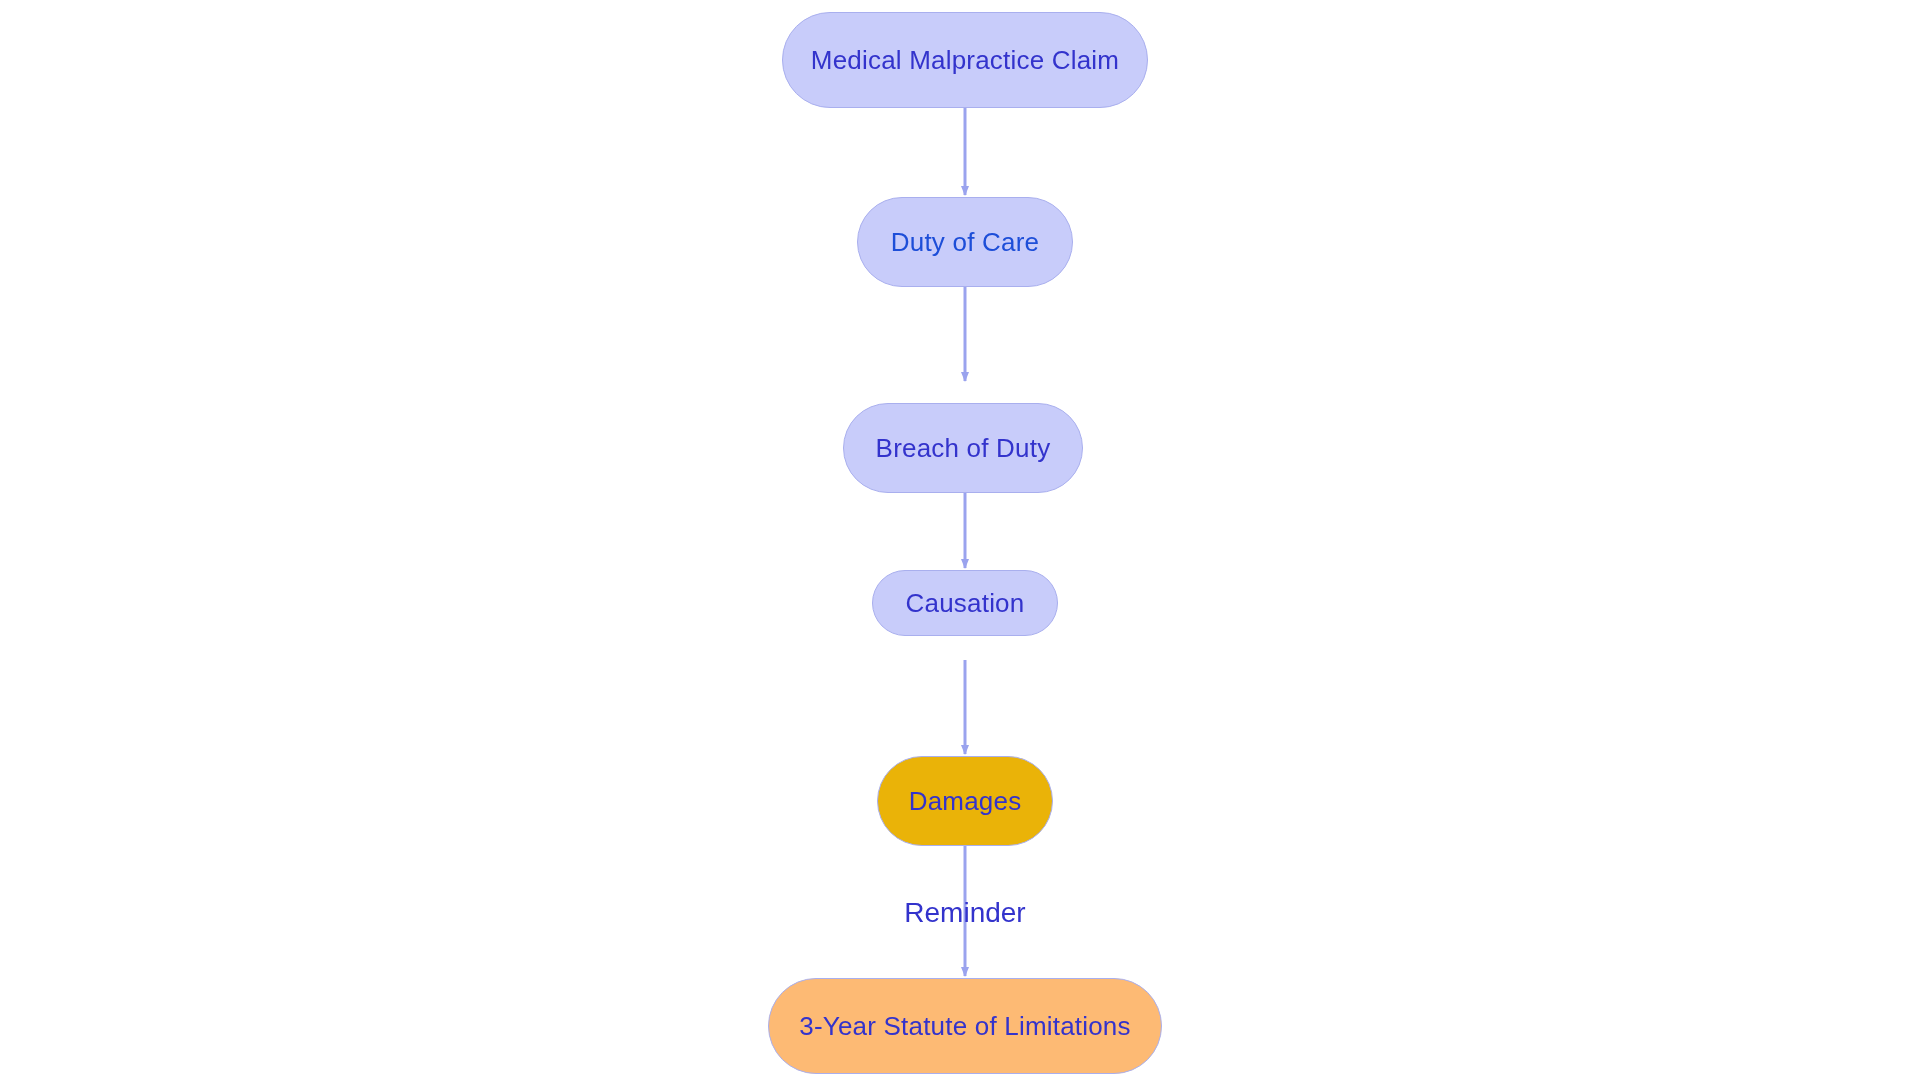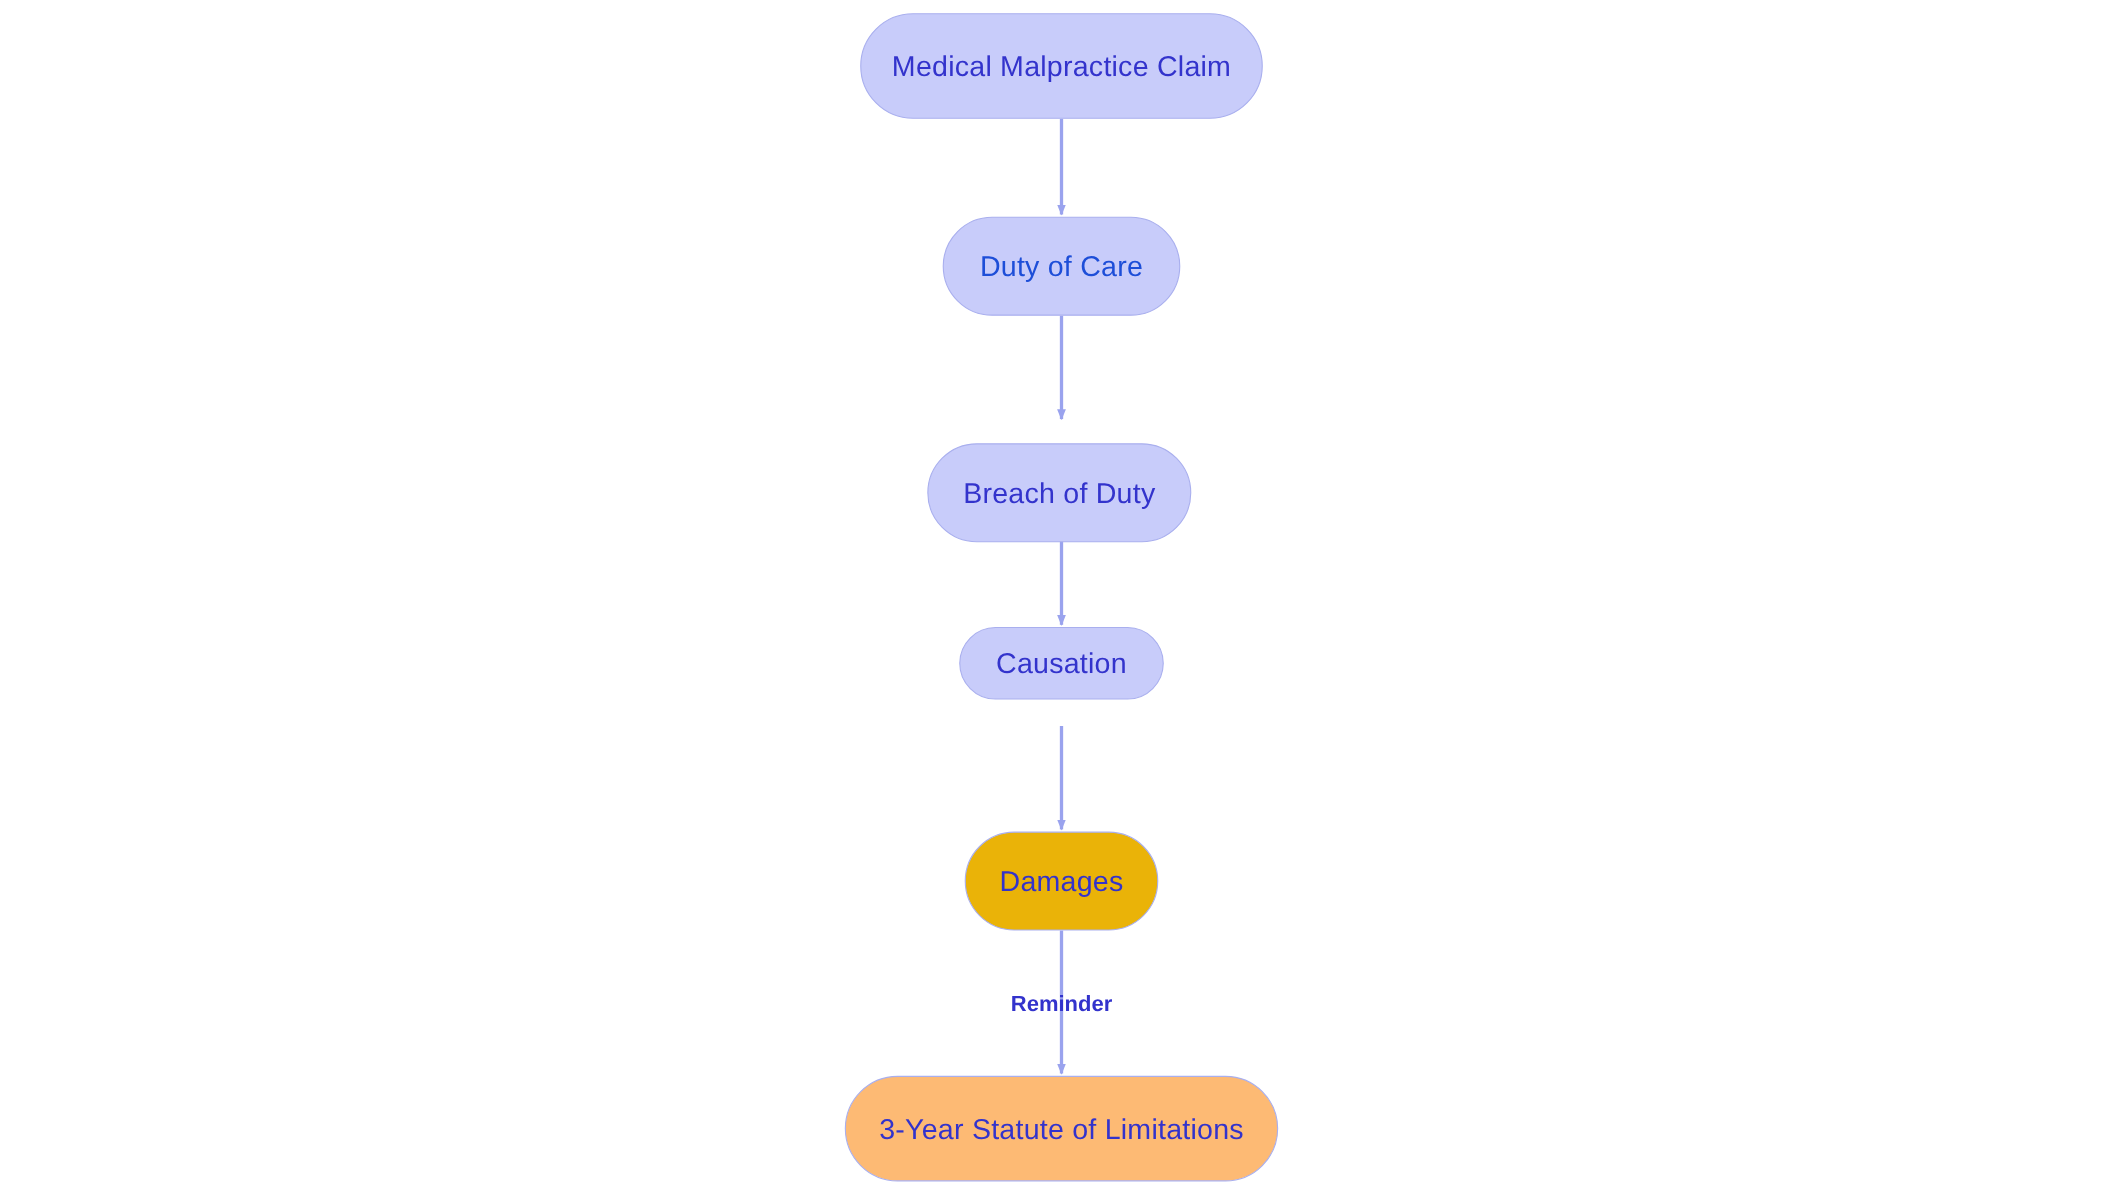--- a/index.html
+++ b/index.html
@@ -41,22 +41,22 @@
     color: #3333cc;
     font-size: 26px;
     font-weight: 400;
     letter-spacing: 0.2px;
     white-space: nowrap;
   }
 
   .edge-label {
     position: absolute;
     color: #3333cc;
-    font-size: 20px;
-    font-weight: 700;
+    font-size: 28px;
+    font-weight: 400;
     white-space: nowrap;
     transform: translate(-50%, -50%);
     line-height: 1;
   }
 </style>
 </head>
 <body>
 
 <div id="flowchart-canvas">
 

